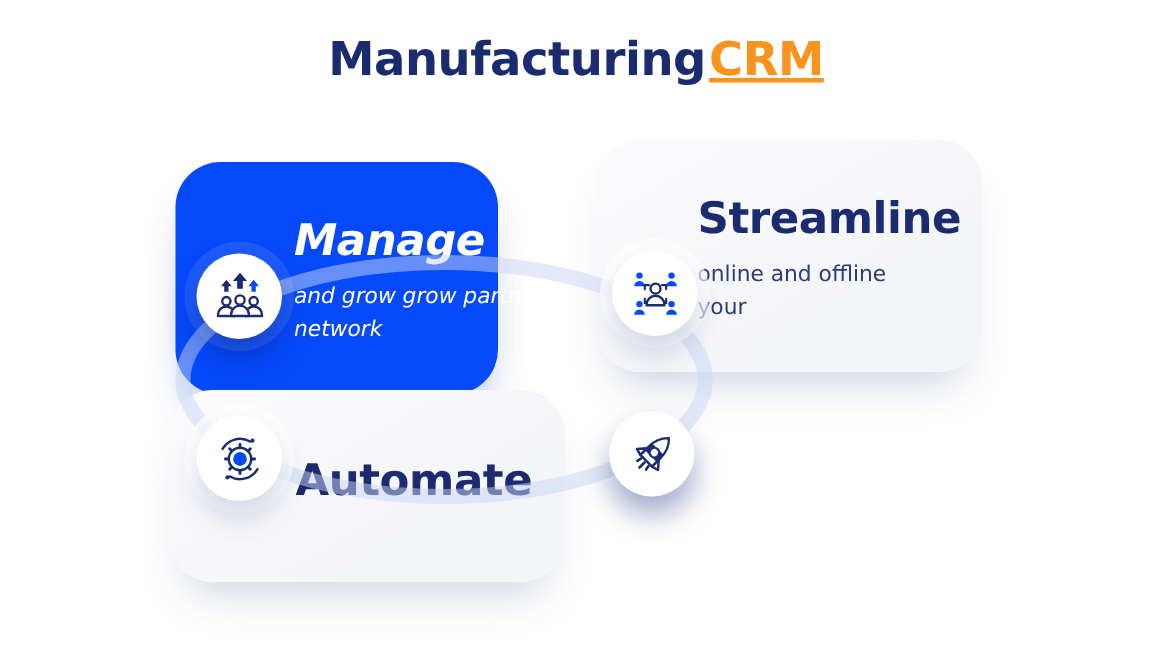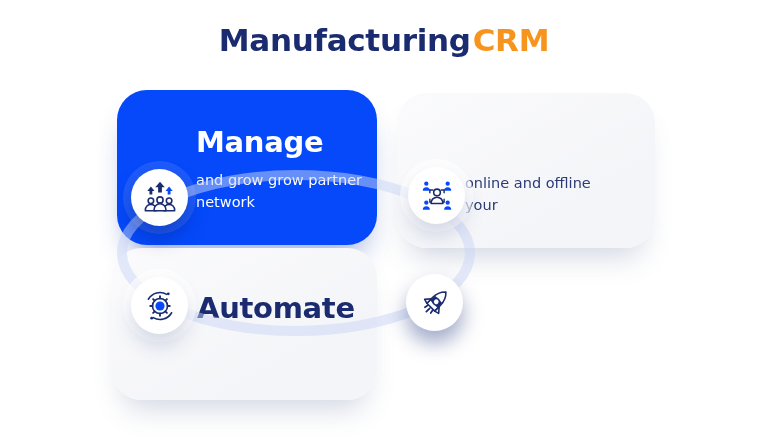--- a/index.html
+++ b/index.html
@@ -5,34 +5,34 @@
   html,body{margin:0;padding:0;background:#ffffff;}
   .canvas{
     position:relative;width:768px;height:446px;overflow:hidden;background:#ffffff;
     font-family:"DejaVu Sans","Liberation Sans",sans-serif;
   }
   
   .title{
     position:absolute;top:22px;left:0;width:768px;margin:0;text-align:center;
     font-size:31px;font-weight:800;letter-spacing:-0.3px;color:var(--navy,#1B2B6F);
   }
-  .title .accent{color:var(--accent-orange,#F7941D);margin-left:2px;}
+  .title .accent{color:var(--accent-orange,#F7941D);margin-left:2px;text-decoration:underline;}
   
   .card{position:absolute;border-radius:30px;z-index:2;}
   .card.blue{
     background:var(--accent-blue,#0549FB);
     box-shadow:0 20px 30px -12px rgba(20,60,170,.45);
   }
   .card.light{
     background:linear-gradient(150deg,#fbfbfd 0%,var(--card-light,#F4F5F8) 70%);
     box-shadow:0 20px 28px -12px rgba(70,90,140,.25);
   }
-  #card-manage{left:117px;top:90px;width:260px;height:155px;}
+  #card-manage{left:117px;top:108px;width:215px;height:155px;font-style:italic;}
   #card-streamline{left:397px;top:93px;width:258px;height:155px;}
-  #card-automate{left:112px;top:248px;width:265px;height:152px;}
+  #card-automate{left:112px;top:260px;width:265px;height:128px;}
   #card-boost{left:397px;top:260px;width:258px;height:152px;}
 
   .card-title{position:absolute;font-weight:800;font-size:29px;letter-spacing:-0.3px;line-height:1;}
   .card-desc{position:absolute;font-size:14.5px;line-height:1.5;font-weight:400;}
   .card.blue .card-title,.card.blue .card-desc{color:#ffffff;}
   .card.light .card-title{color:var(--navy,#1B2B6F);}
   .card.light .card-desc{color:#2C3B78;}
 
   #card-manage .card-title{left:79px;top:38px;}
   #card-manage .card-desc{left:79px;top:80px;width:170px;}
@@ -65,20 +65,21 @@
 <div class="canvas">
 
   <h1 class="title"><span>Manufacturing</span><span class="accent">CRM</span></h1>
 
   <div class="card blue" id="card-manage">
     <div class="card-title">Manage</div>
     <div class="card-desc">and grow grow partner network</div>
   </div>
 
   <div class="card light" id="card-streamline">
+    <div class="card-title">Streamline</div>
     <div class="card-desc">online and offline your</div>
   </div>
 
   <div class="card light" id="card-automate">
     <div class="card-title">Automate</div>
   </div>
 
 
   <svg class="arc" width="768" height="446" viewBox="0 0 768 446">
     <ellipse cx="296" cy="253" rx="174" ry="78" fill="none" stroke="#C9D6F5" stroke-width="10" opacity="0.5"></ellipse>

